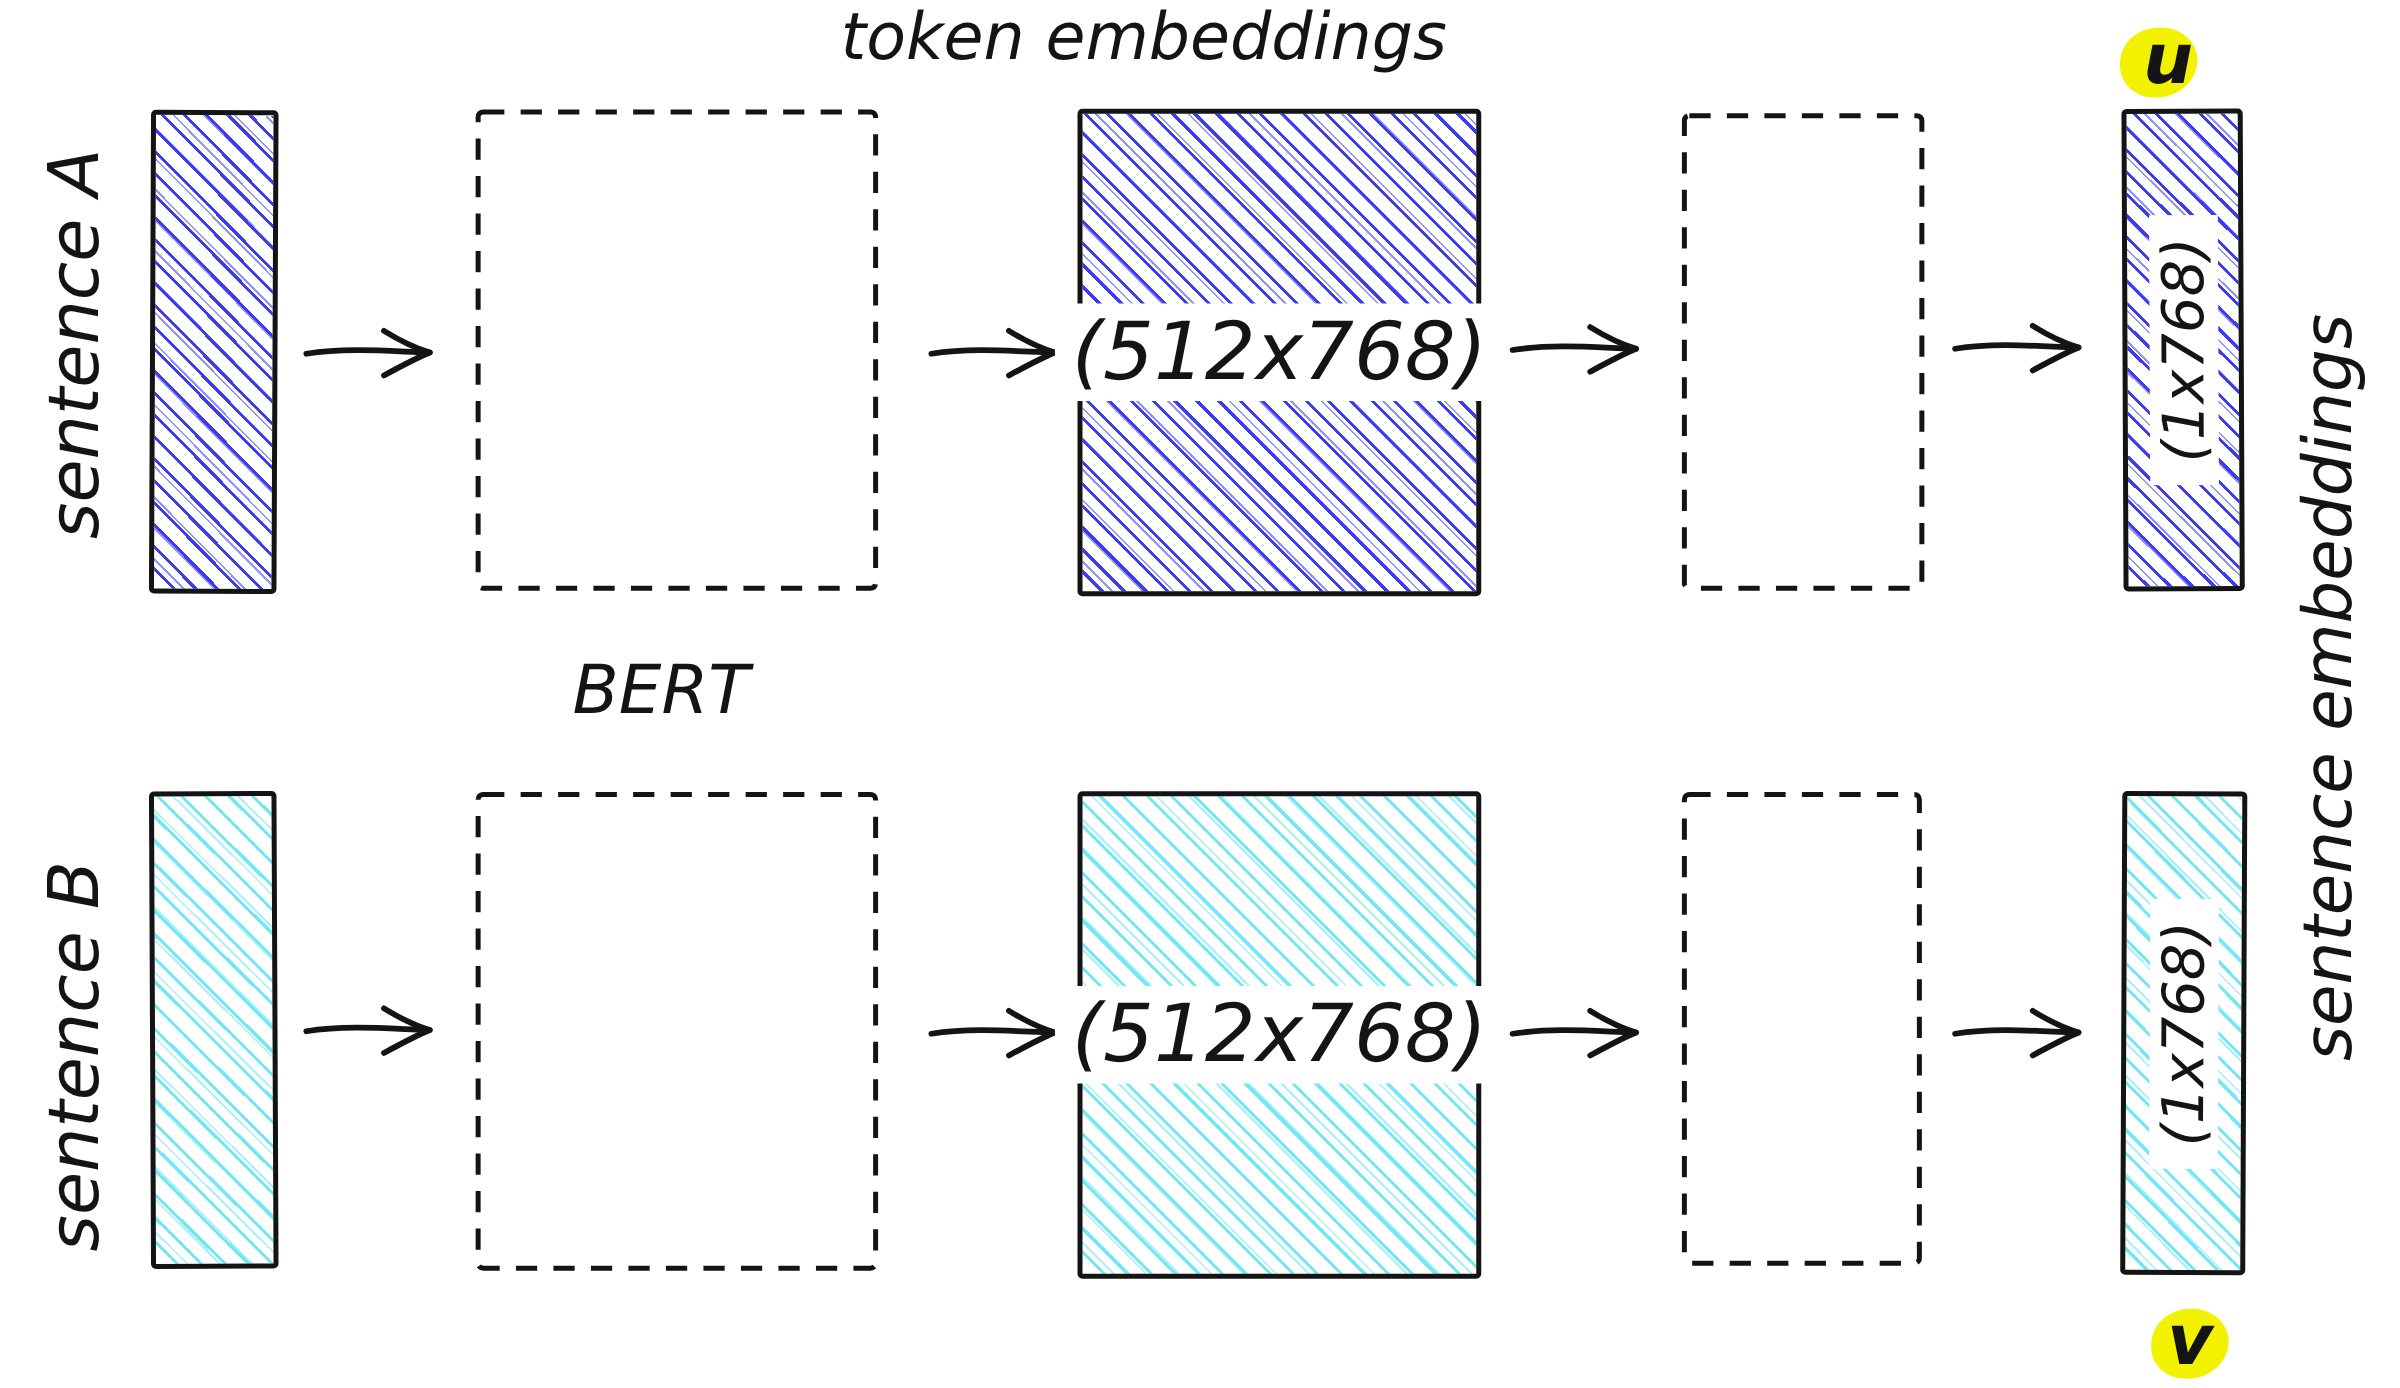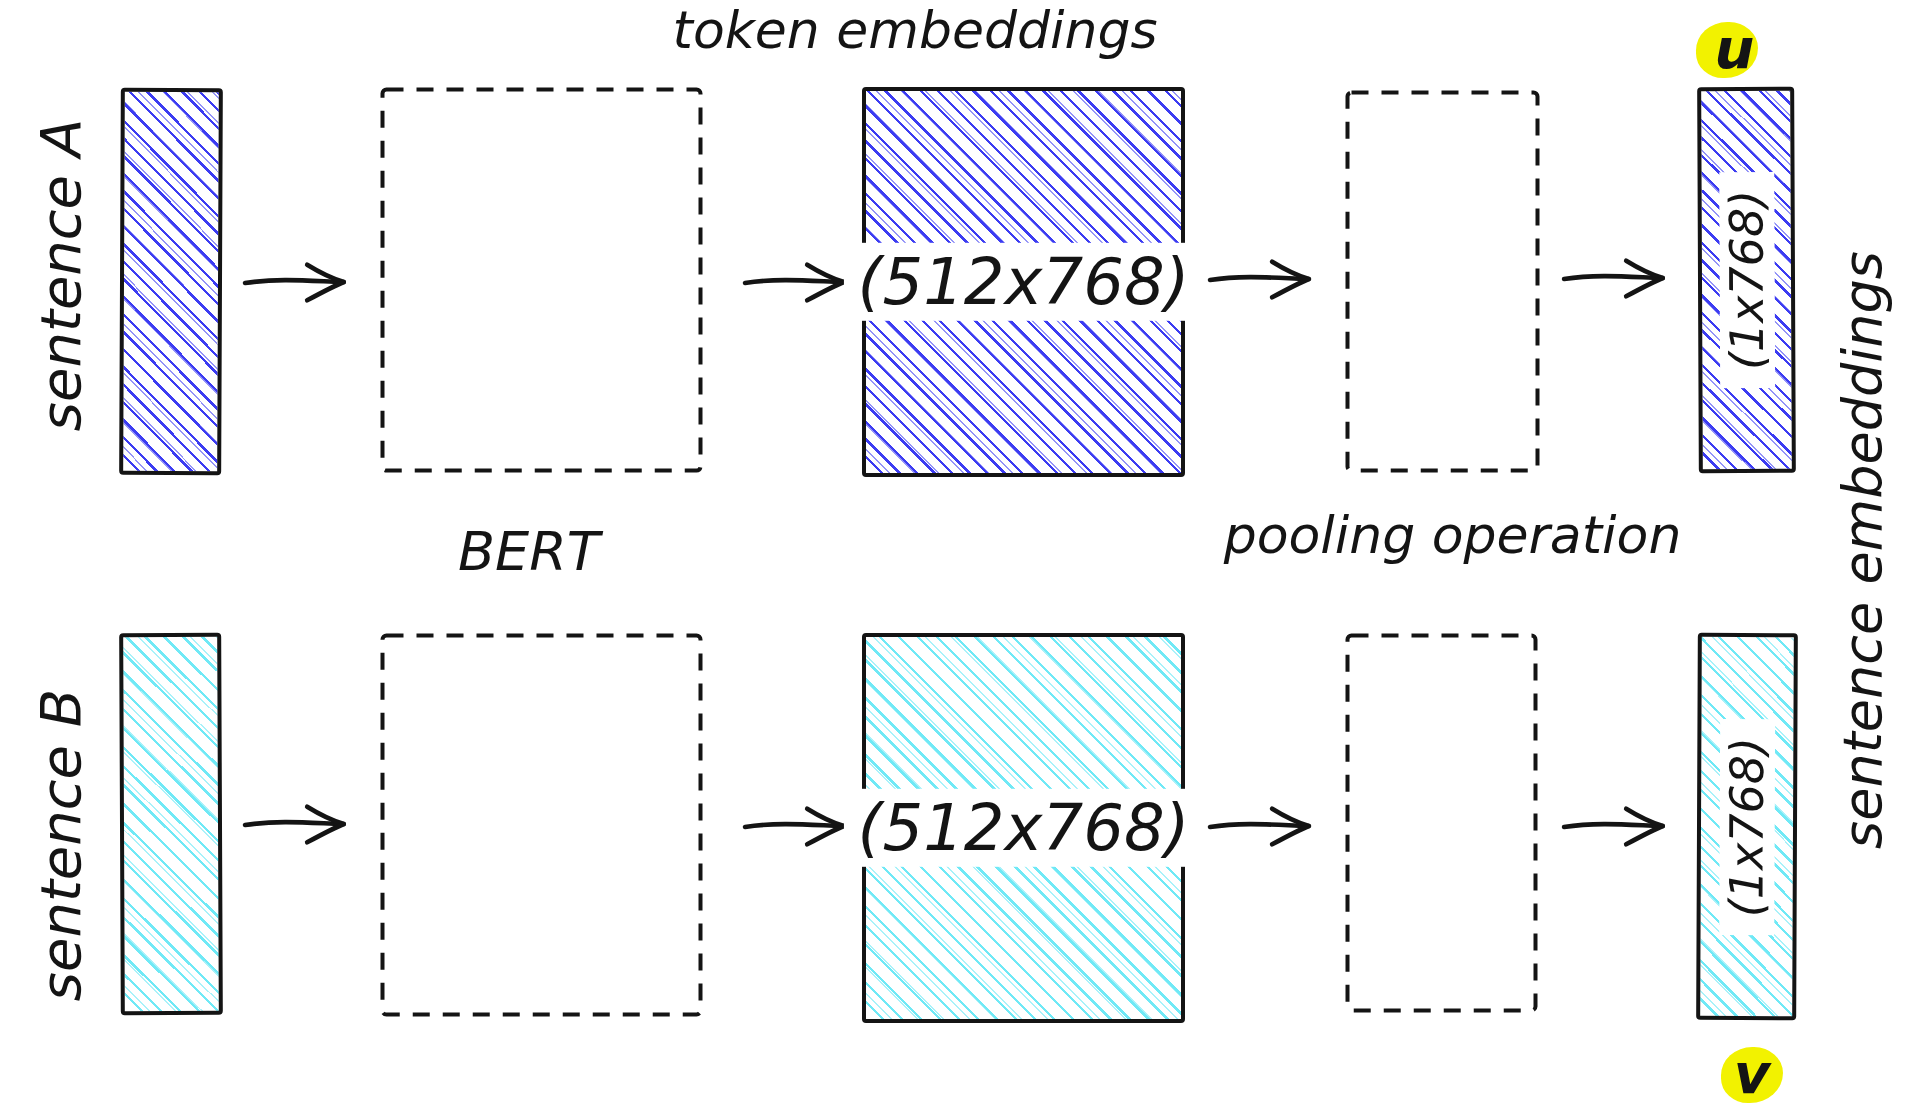--- a/index.html
+++ b/index.html
@@ -100,21 +100,20 @@
 </style>
 </head>
 <body>
 
 <div class="canvas">
 
   <div class="abs hw lbl-bert">BERT</div>
 
   <div class="abs hw title lbl-title">token embeddings</div>
 
-  <div class="abs hw title lbl-pooling">pooling operation</div>
 
   <div class="abs hw vtext lbl-sent-emb">sentence embeddings</div>
 
   <div class="abs hw vtext lbl-sentence-a">sentence A</div>
 
   <div class="abs hw vtext lbl-sentence-b">sentence B</div>
 
   <div class="abs hatch blue tilt1 rect-a"></div>
 
   <div class="abs arrow arr-a1">

